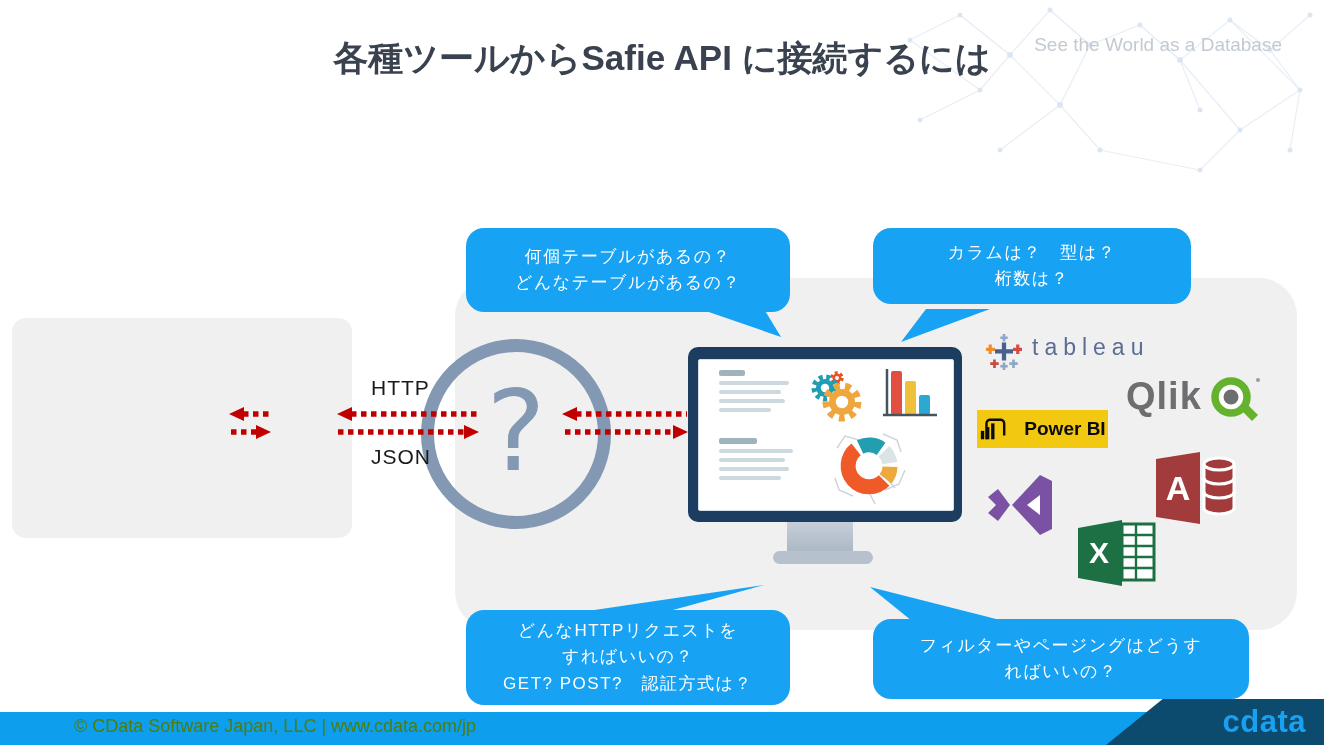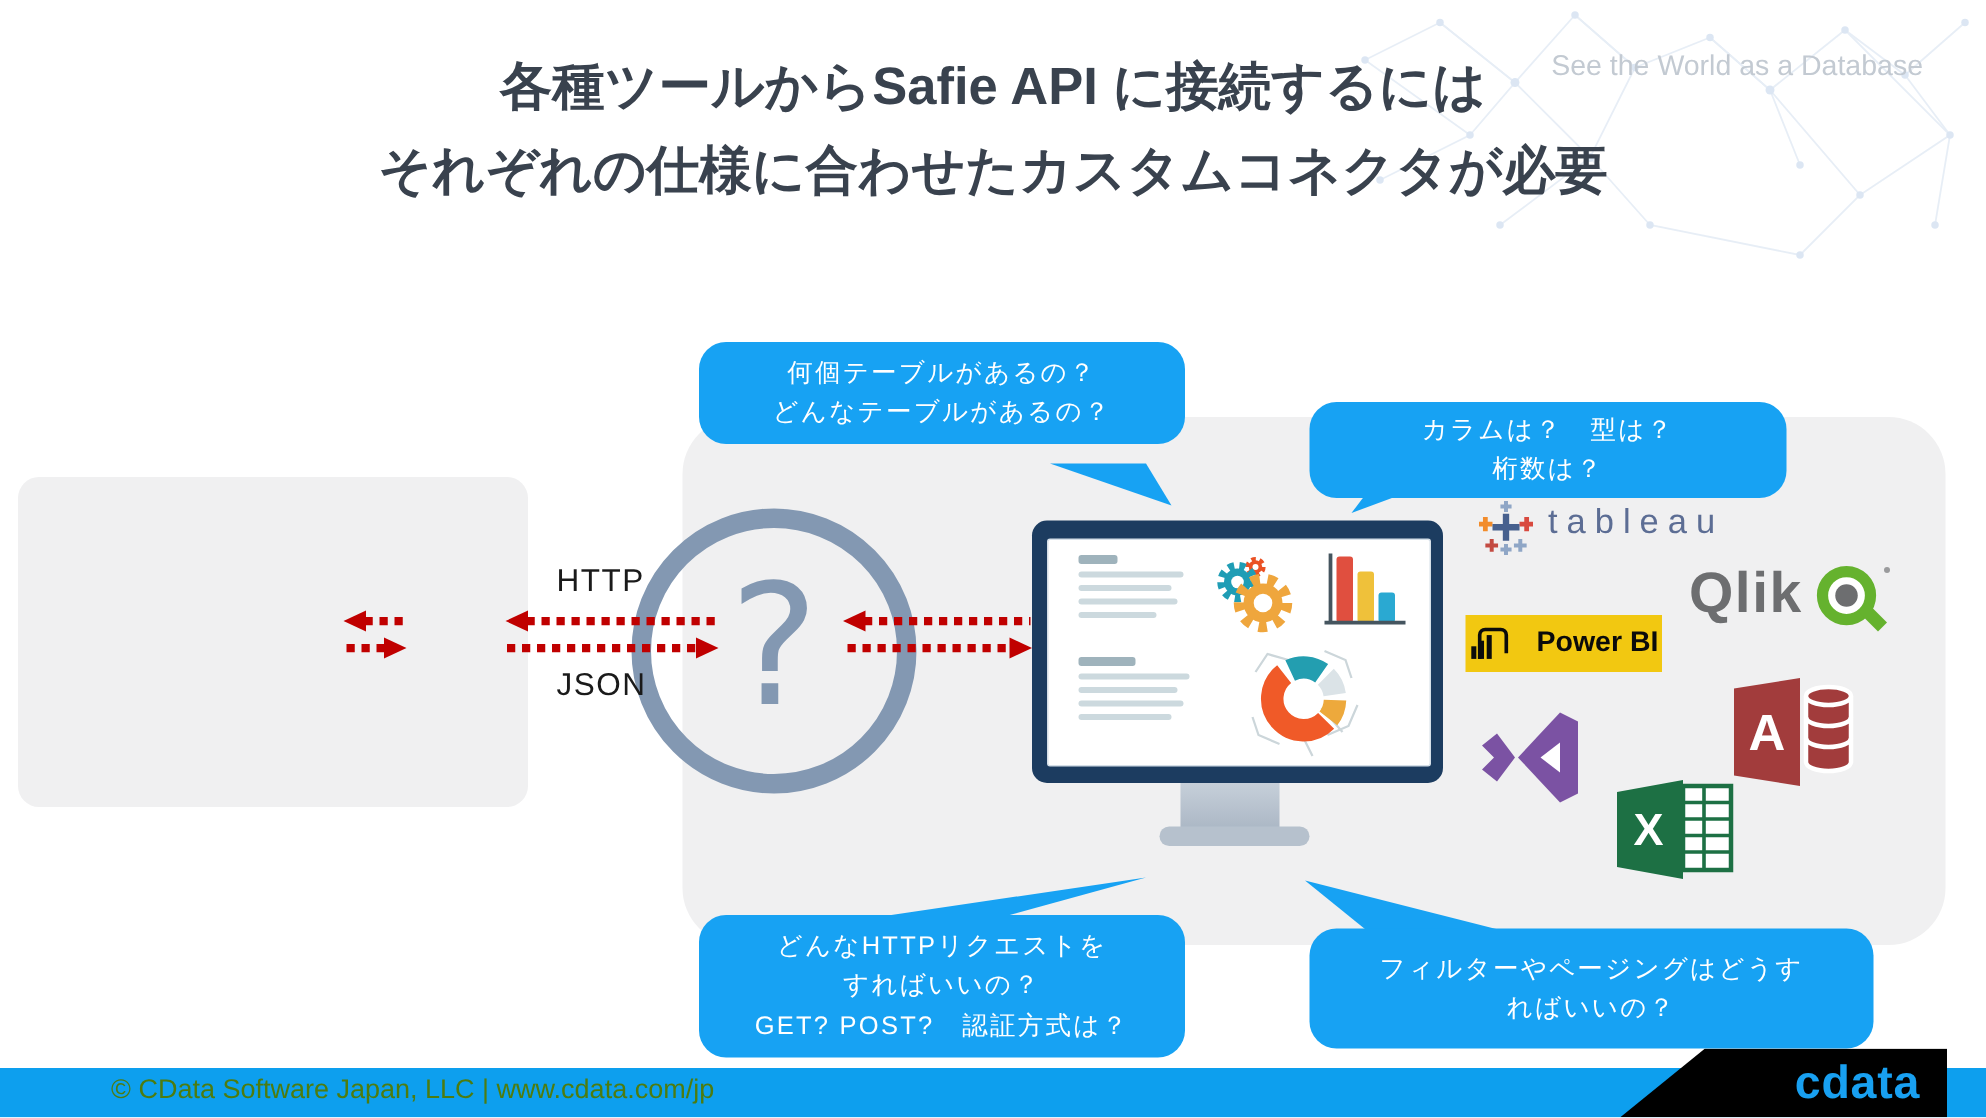--- a/index.html
+++ b/index.html
@@ -34,38 +34,38 @@
   .mscreen{left:698px;top:359px;width:254px;height:150px;background:#fff;border:1px solid #d5dfe8;border-radius:2px;z-index:5;}
   .mstand{left:787px;top:521px;width:66px;height:33px;background:linear-gradient(#c7d0da,#aab6c4);z-index:3;}
   .mbase{left:773px;top:551px;width:100px;height:13px;background:#b6c1cd;border-radius:7px;z-index:4;}
   .tl-bar{height:6px;background:#9fb3bc;border-radius:2px;}
   .tl-line{height:4px;background:#ccd9de;border-radius:2px;margin-top:5px;}
 
   
   .bubble{background:var(--accent_blue,#17a2f3);border-radius:18px;z-index:6;color:#fff;
           display:flex;align-items:center;justify-content:center;text-align:center;
           font-size:17px;line-height:1.55;letter-spacing:1.5px;white-space:pre-line;}
-  .b-tl{left:466px;top:228px;width:324px;height:68px;}
-  .b-tr{left:873px;top:228px;width:318px;height:64px;margin-top:40px;}
+  .b-tl{left:466px;top:228px;width:324px;height:84px;}
+  .b-tr{left:873px;top:228px;width:318px;height:76px;}
   .b-bl{left:466px;top:610px;width:324px;height:95px;}
   .b-br{left:873px;top:619px;width:376px;height:80px;}
 
   
   .tableau{left:986px;top:334px;z-index:5;display:flex;align-items:flex-start;gap:10px;}
   .tableau-word{font-size:23px;letter-spacing:6px;color:var(--tableau_slate,#5c6d94);}
   .qlik{left:1126px;top:372px;z-index:5;display:flex;align-items:flex-start;gap:6px;}
   .qlik-word{font-size:38px;font-weight:700;color:var(--qlik_gray,#6d6e70);letter-spacing:1px;line-height:48px;}
   .powerbi{left:977px;top:410px;width:131px;height:38px;background:var(--powerbi_yellow,#f2c811);z-index:5;
            display:flex;align-items:center;justify-content:center;gap:17px;}
   .powerbi-word{font-size:19px;font-weight:600;color:#0b0b0b;}
 
   
   .footer-bar{left:0;top:712px;width:1324px;height:33px;background:var(--footer_blue,#0d9fee);z-index:7;}
   .footer-text{left:74px;top:716px;color:#4d7c0f;font-size:18px;z-index:8;}
-  .cdata-tab{left:1080px;top:699px;width:218px;height:46px;background:#000000;z-index:9;
+  .cdata-tab{left:1106px;top:699px;width:218px;height:46px;background:#0c4a6e;z-index:9;
              clip-path:polygon(26% 0,100% 0,100% 100%,0 100%);}
   .cdata-word{position:absolute;right:18px;top:5px;font-size:31px;font-weight:700;letter-spacing:.5px;
               color:var(--cdata_blue,#18a0f1);}
   svg text{font-family:"Liberation Sans","DejaVu Sans",sans-serif;}
 </style>
 </head>
 <body>
 
 <div class="slide">
 
@@ -96,21 +96,20 @@
         <circle cx="220" cy="150" r="2.5"></circle>
       <circle cx="410" cy="150" r="2.5"></circle>
         <circle cx="40" cy="120" r="2.5"></circle>
     </g>
   </svg>
 
   <div class="abs watermark">See the World as a Database</div>
 
   <div class="abs title">
     <div>各種ツールからSafie API に接続するには</div>
-    <div>それぞれの仕様に合わせたカスタムコネクタが必要</div>
   </div>
 
   <div class="abs panel"></div>
   <div class="abs safie-card"></div>
 
 
 
   <svg class="abs" style="left:0;top:0;z-index:3" width="1324" height="745" viewBox="0 0 1324 745">
     <g fill="#17a2f3">
       <polygon points="700,309 764,309 781,337"></polygon>

